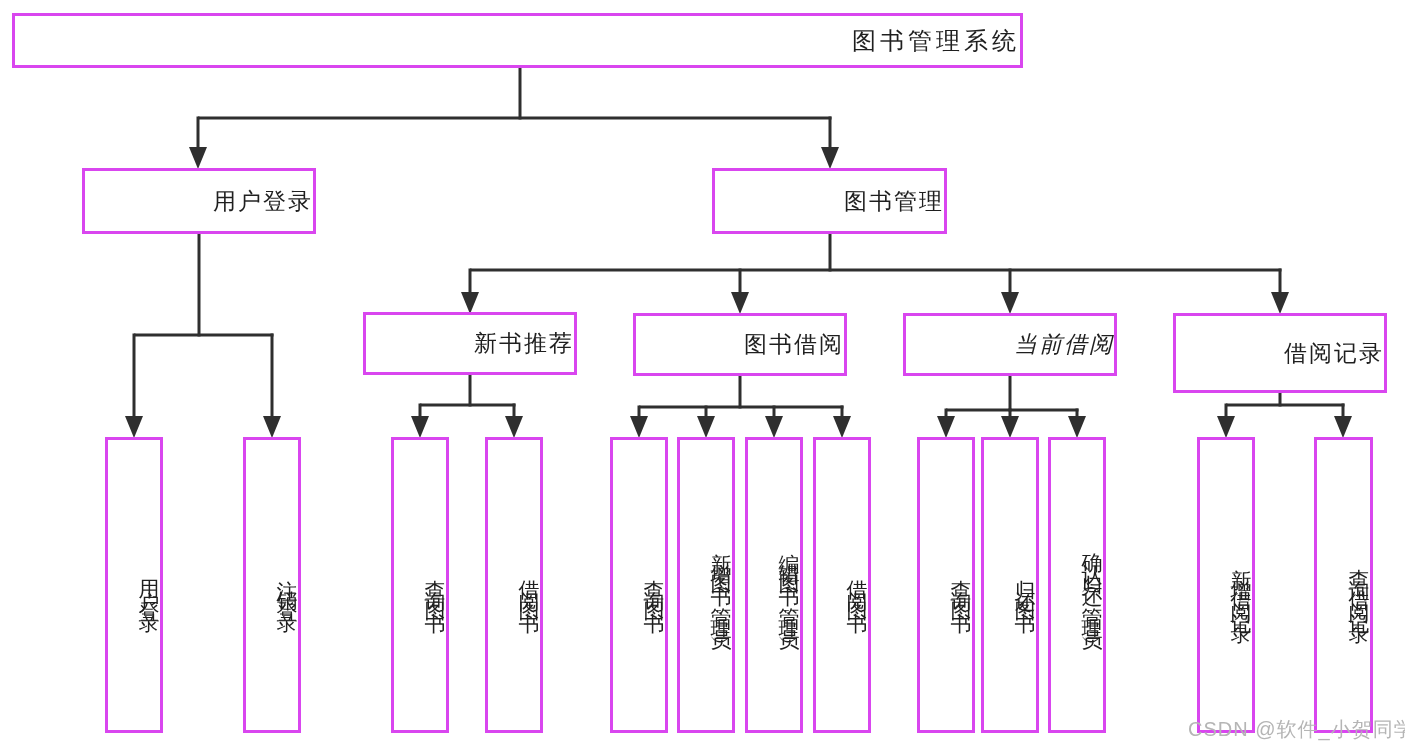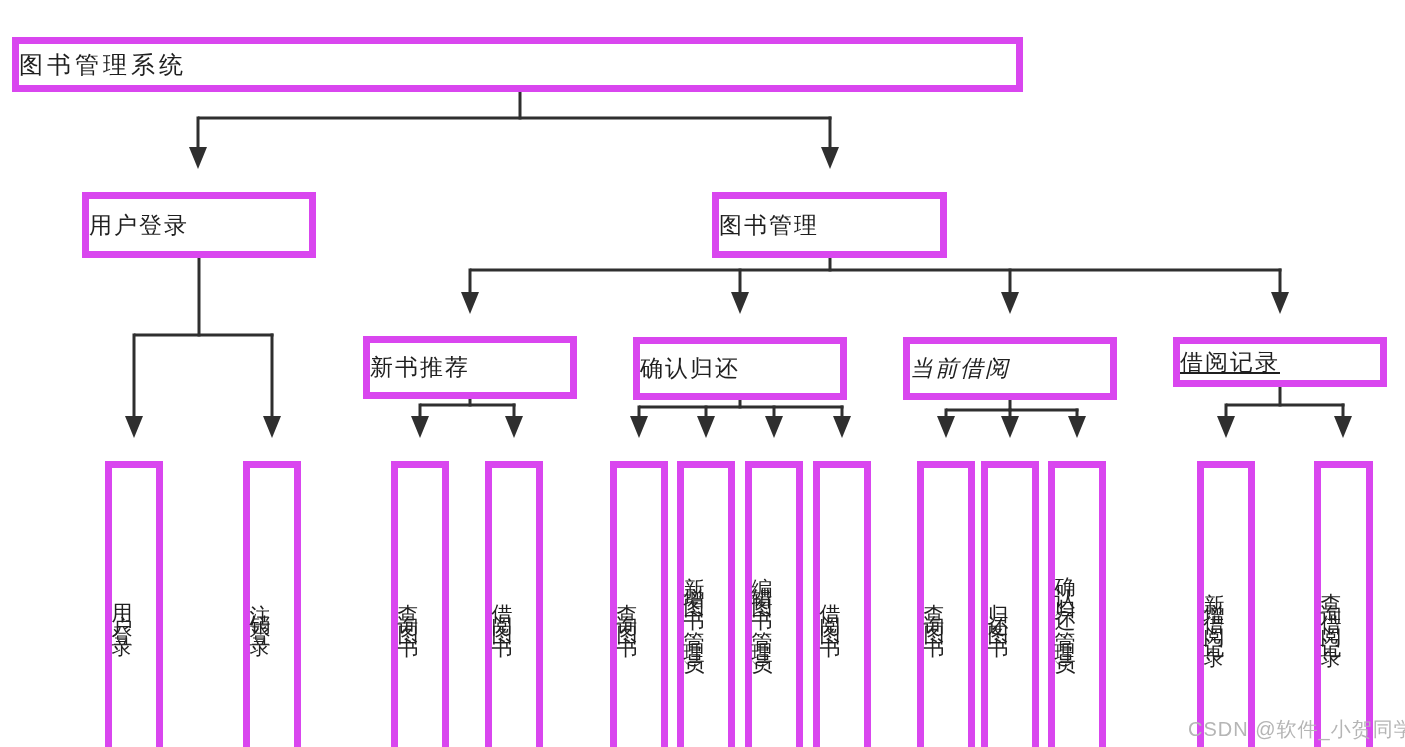--- a/index.html
+++ b/index.html
@@ -13,26 +13,25 @@
   }
   .connectors {
     position: absolute;
     left: 0; top: 0;
     pointer-events: none;
   }
   .node {
     position: absolute;
     box-sizing: border-box;
     background: #ffffff;
-    border: 7px solid #d946ef;
+    border: 3px solid #d946ef;
     display: flex;
     align-items: center;
-    justify-content: flex-start;
+    justify-content: flex-end;
     color: #1f1f1f;
-    margin-top: 24px;
   }
   .hnode .label {
     font-size: 23px;
     letter-spacing: 2px;
     white-space: nowrap;
   }
   .root-node .label {
     font-size: 24px;
     letter-spacing: 4px;
   }
@@ -133,26 +132,26 @@
     <span class="label">用户登录</span>
   </div>
   <div class="node hnode" style="left:363px; top:312px; width:214px; height:63px;">
     <span class="label">新书推荐</span>
   </div>
 
   <div class="node hnode" style="left:712px; top:168px; width:235px; height:66px;">
     <span class="label">图书管理</span>
   </div>
   <div class="node hnode" style="left:633px; top:313px; width:214px; height:63px;">
-    <span class="label">确认归还</span>
+    <span class="label">图书借阅</span>
   </div>
   <div class="node hnode" style="left:903px; top:313px; width:214px; height:63px;font-style:italic;">
     <span class="label">当前借阅</span>
   </div>
-  <div class="node hnode" style="left:1173px; top:313px; width:214px; height:50px;text-decoration:underline;">
+  <div class="node hnode" style="left:1173px; top:313px; width:214px; height:80px;">
     <span class="label">借阅记录</span>
   </div>
 
   <div class="node vnode" style="left:105px; top:437px; width:58px; height:296px;">
     <span class="label">用户登录</span>
   </div>
   <div class="node vnode" style="left:243px; top:437px; width:58px; height:296px;">
     <span class="label">注销登录</span>
   </div>
 

